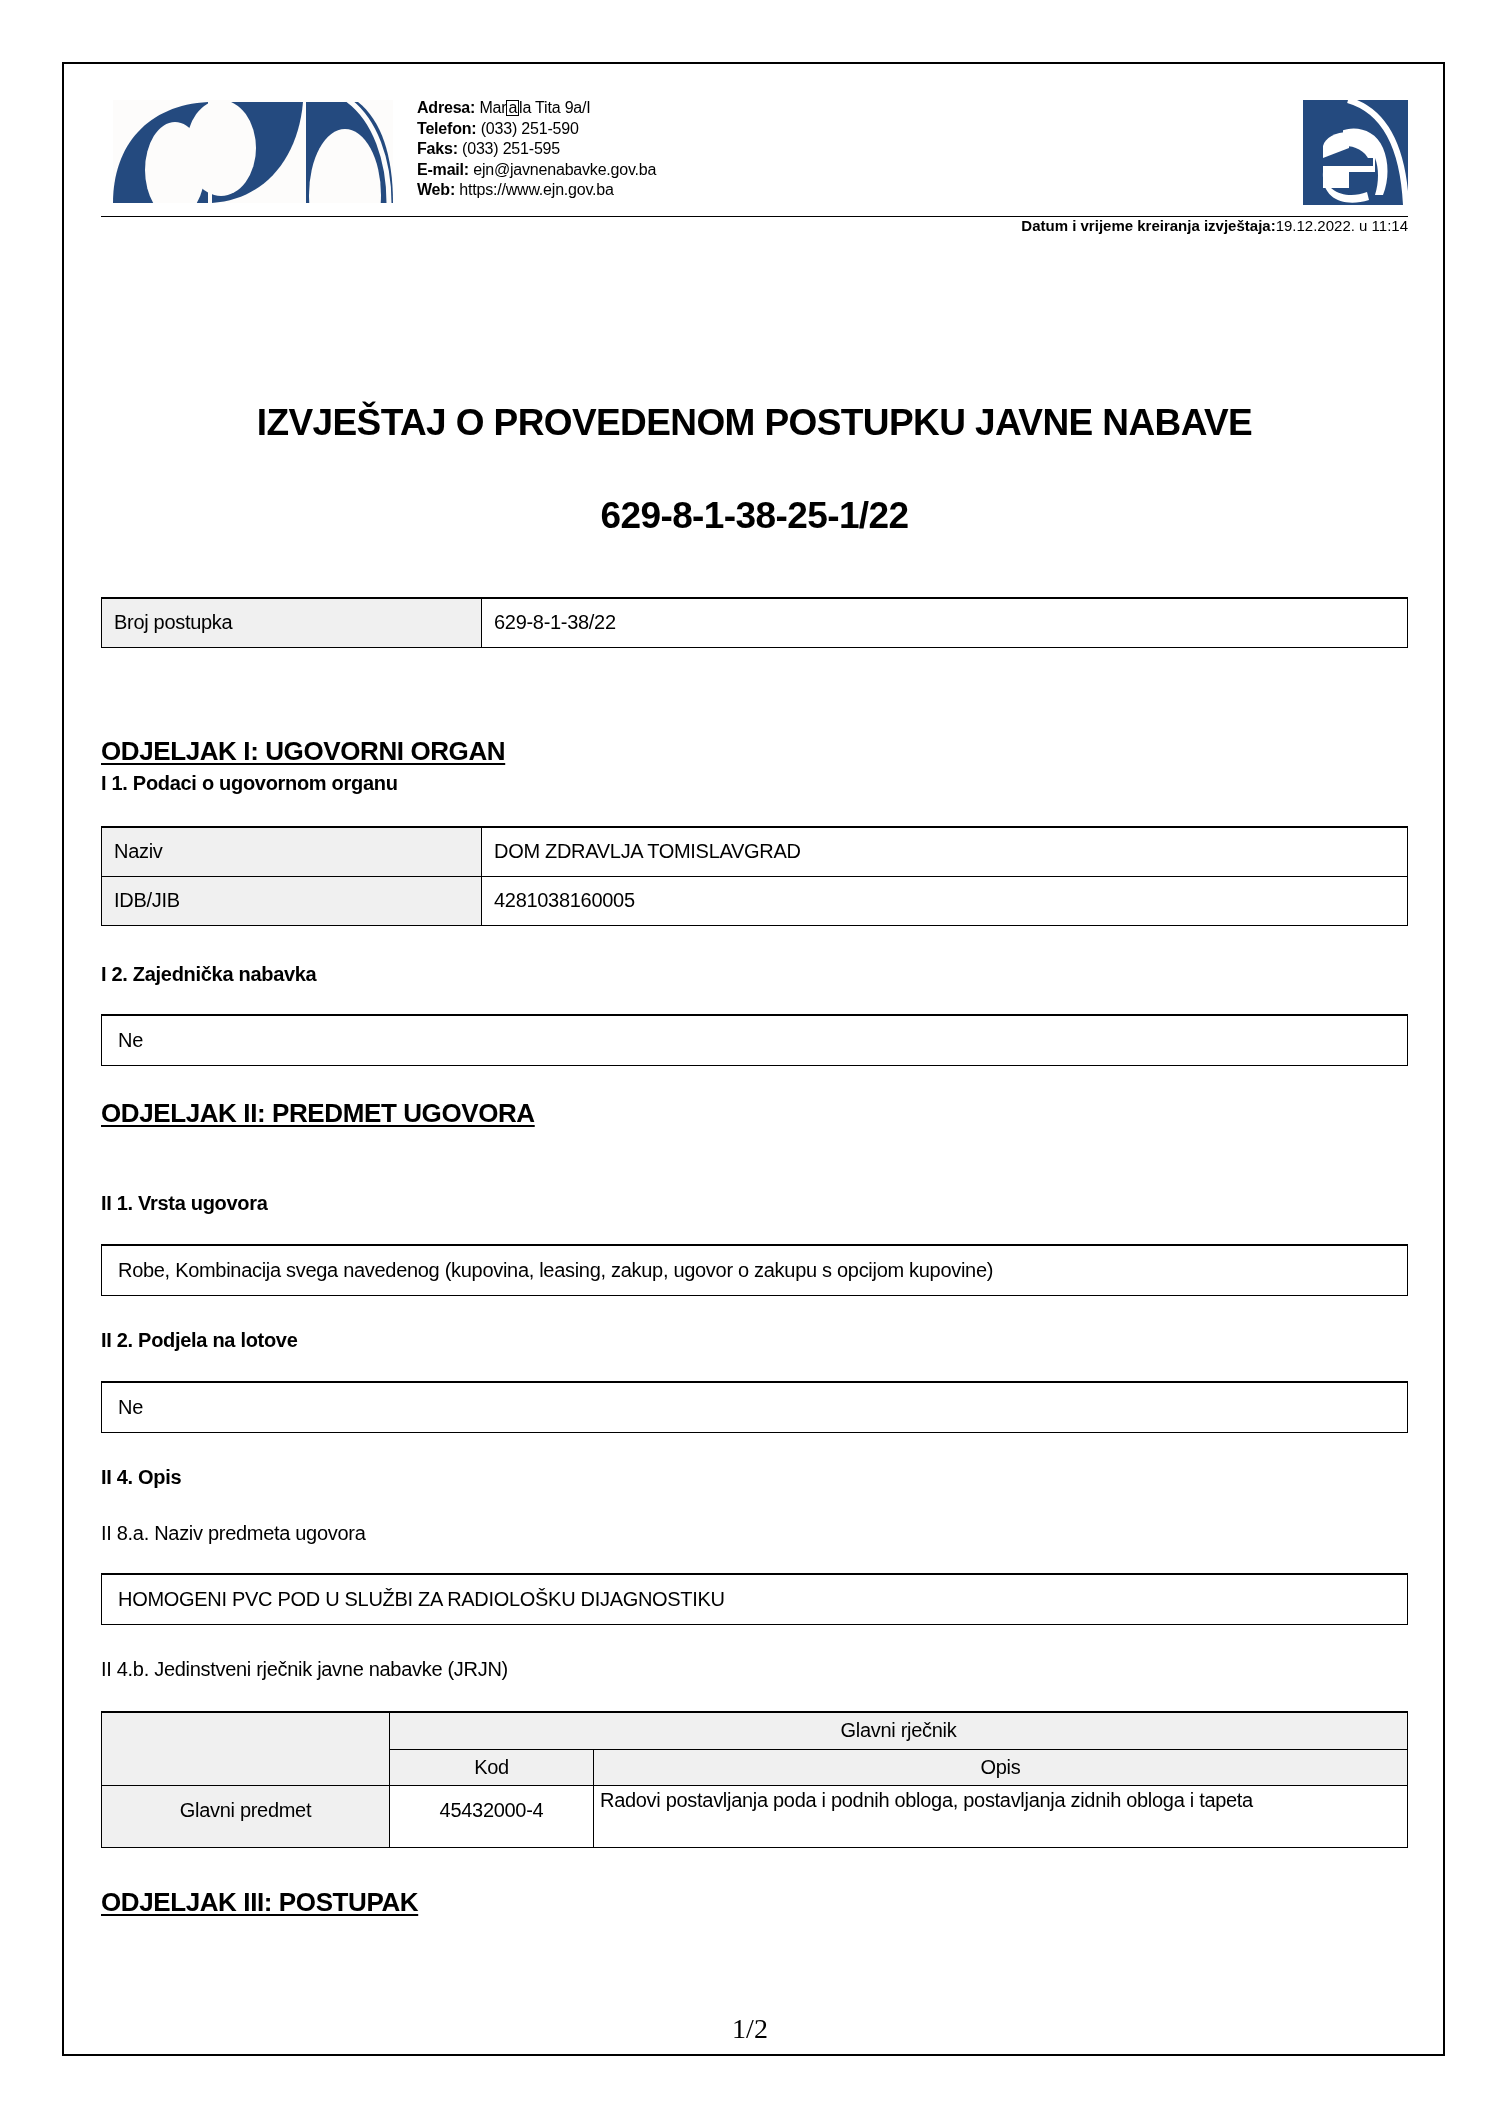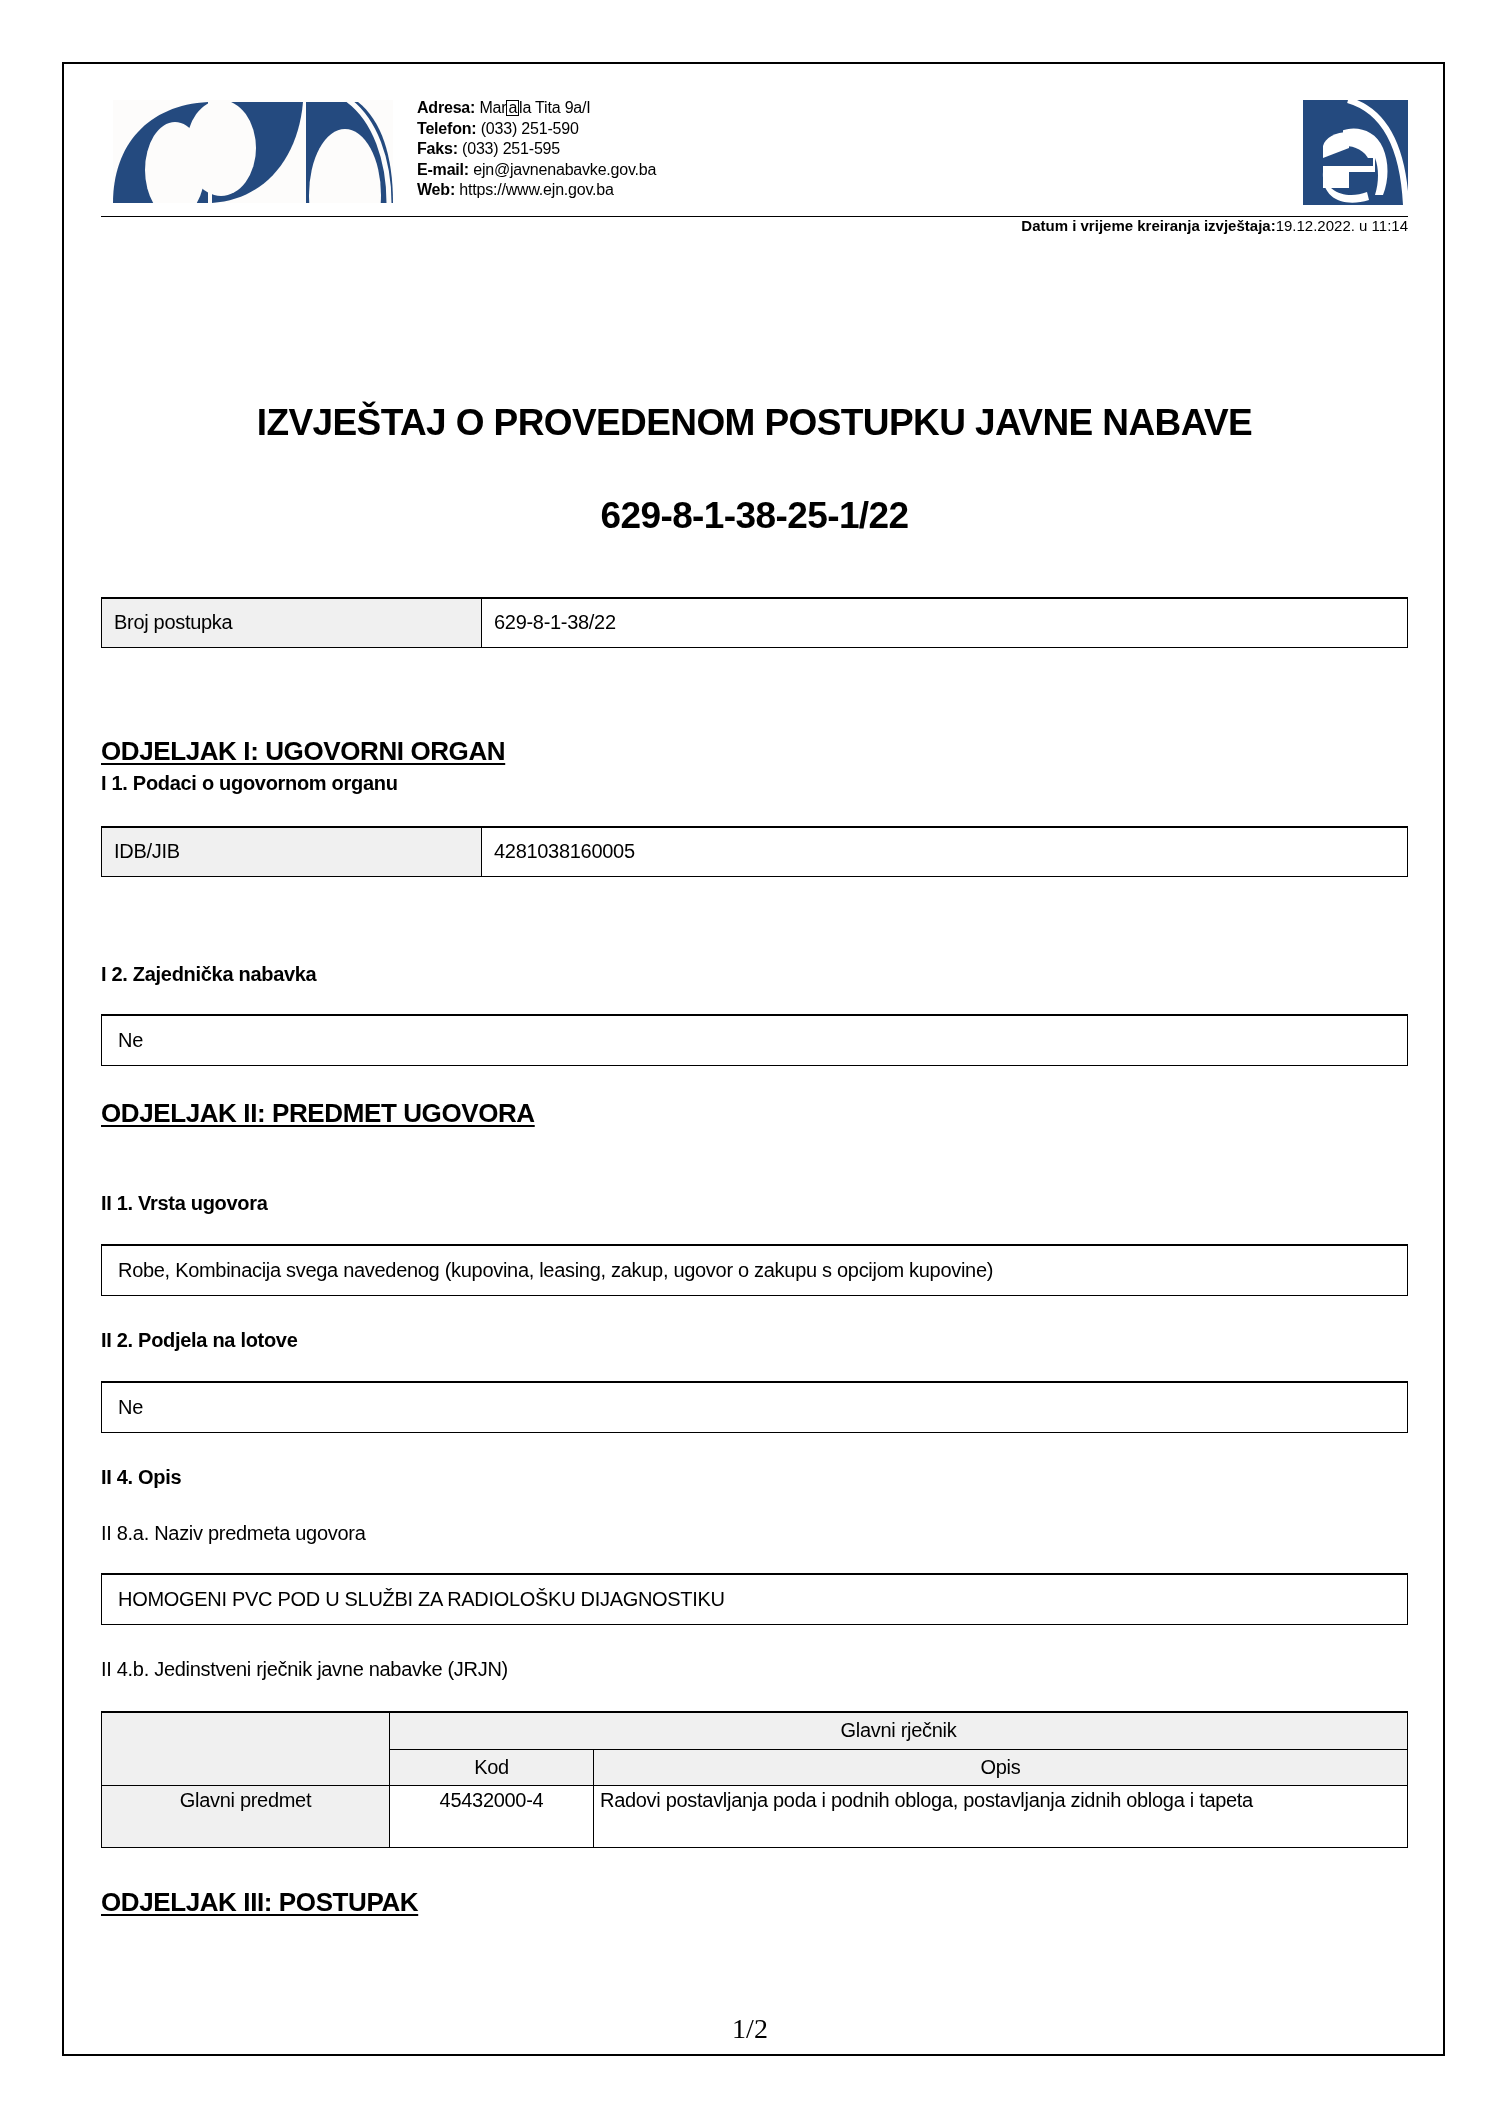--- a/index.html
+++ b/index.html
@@ -23,21 +23,21 @@
   .tbl td.key { background:#f0f0f0; width:380px; }
   .box { position:absolute; left:101px; width:1307px; height:52px; border:1.5px solid #000; border-top-width:2.5px;
          box-sizing:border-box; padding:0 16px; display:flex; align-items:center; font-size:20px; letter-spacing:-0.3px; }
   .sec { left:101px; font-weight:bold; font-size:26px; text-decoration:underline; text-decoration-thickness:2px; text-underline-offset:3px; letter-spacing:-0.4px; }
   .sub { left:101px; font-weight:bold; font-size:20px; letter-spacing:-0.3px; }
   .plain { left:101px; font-size:20px; letter-spacing:-0.3px; }
   .jrjn { border-collapse:collapse; position:absolute; left:101px; top:1711px; width:1307px; font-size:20px; letter-spacing:-0.3px; }
   .jrjn td { border:1.5px solid #000; padding:0 6px; box-sizing:border-box; line-height:23px; }
   .jrjn tr:first-child td { border-top-width:2.5px; }
   .jrjn .gray { background:#f0f0f0; text-align:center; }
-  .jrjn .c { text-align:center; vertical-align:top; padding-top:3px; }
+  .jrjn .c { text-align:center; vertical-align:top; padding-top:13px; }
   .page-num { left:0; width:1500px; top:2013px; text-align:center; font-family:"Liberation Serif", serif; font-size:28px; }
 </style>
 </head>
 <body>
 
 <div class="page-border"></div>
 
 <svg class="abs logo-left" viewBox="0 0 280 103">
   <rect x="0" y="0" width="280" height="103" fill="#fdfcfb"></rect>
 
@@ -88,20 +88,24 @@
     <td>629-8-1-38/22</td>
   </tr>
 </tbody>
   </table>
 
 <div class="abs sec" style="top:688px;margin-top:48px;">ODJELJAK I: UGOVORNI ORGAN</div>
 <div class="abs sub" style="top:772px;">I 1. Podaci o ugovornom organu</div>
 
 <table class="tbl" style="top:826px;">
   <tbody>
+      <tr>
+    <td class="key">Naziv</td>
+    <td>DOM ZDRAVLJA TOMISLAVGRAD</td>
+  </tr>
   <tr>
     <td class="key">IDB/JIB</td>
     <td>4281038160005</td>
   </tr>
 </tbody>
   </table>
 
 <div class="abs sub" style="top:963px;">I 2. Zajednička nabavka</div>
 <div class="box" style="top:1014px;">Ne</div>
 

